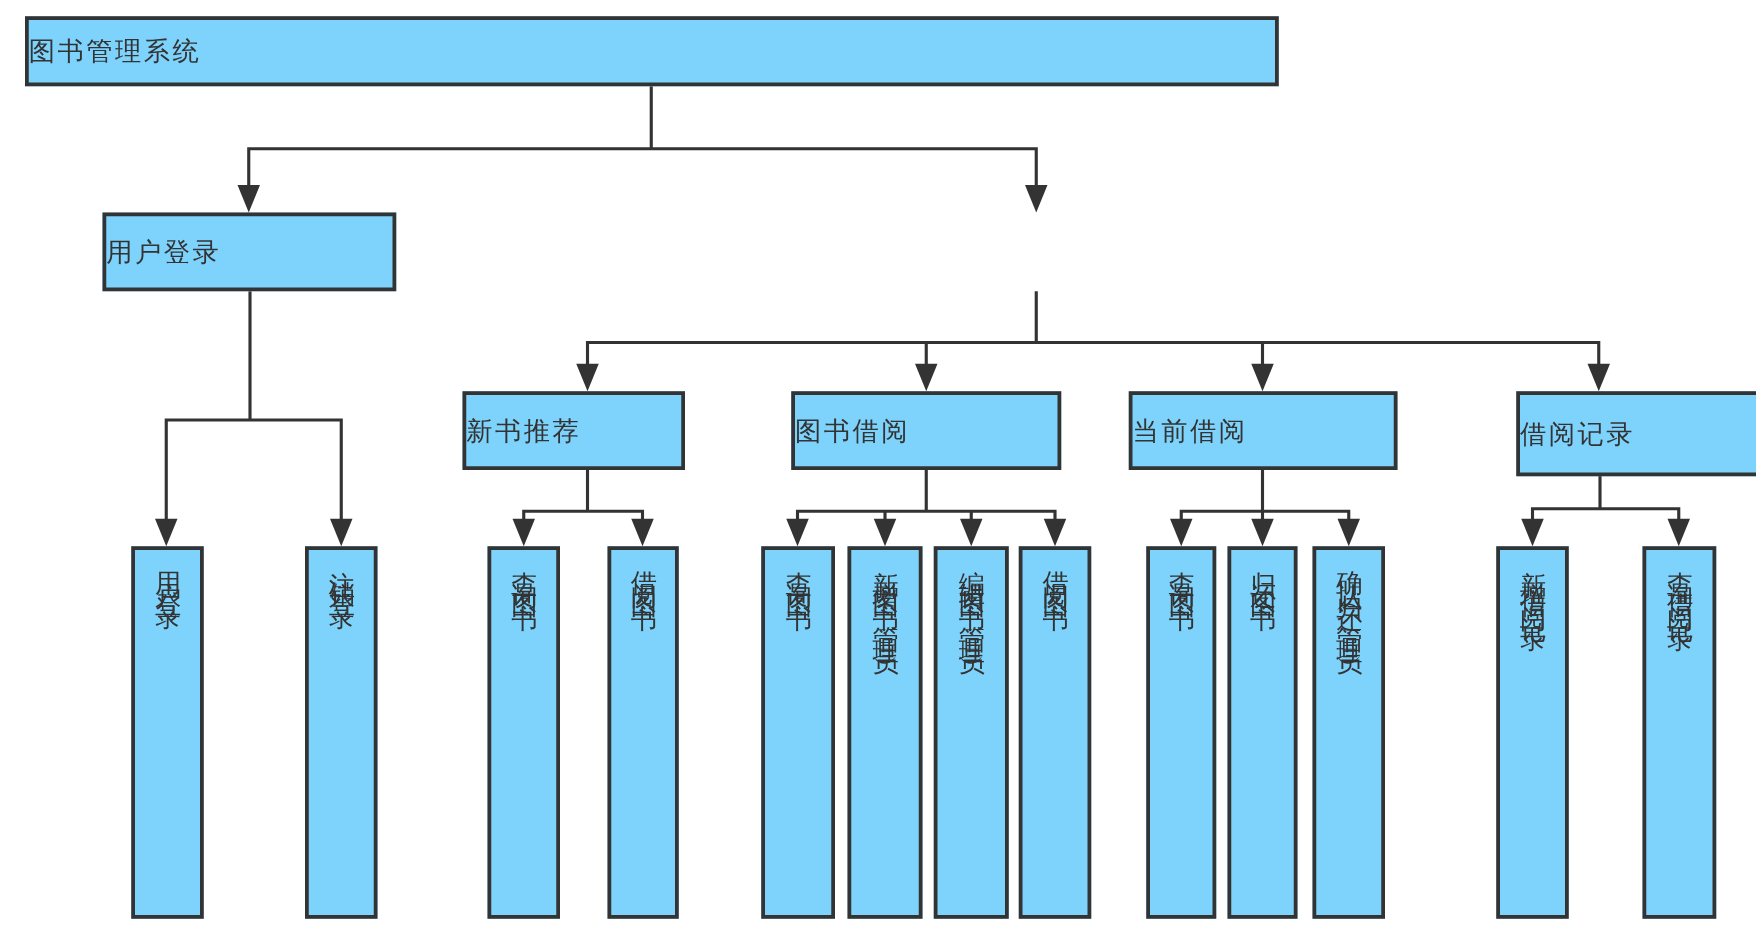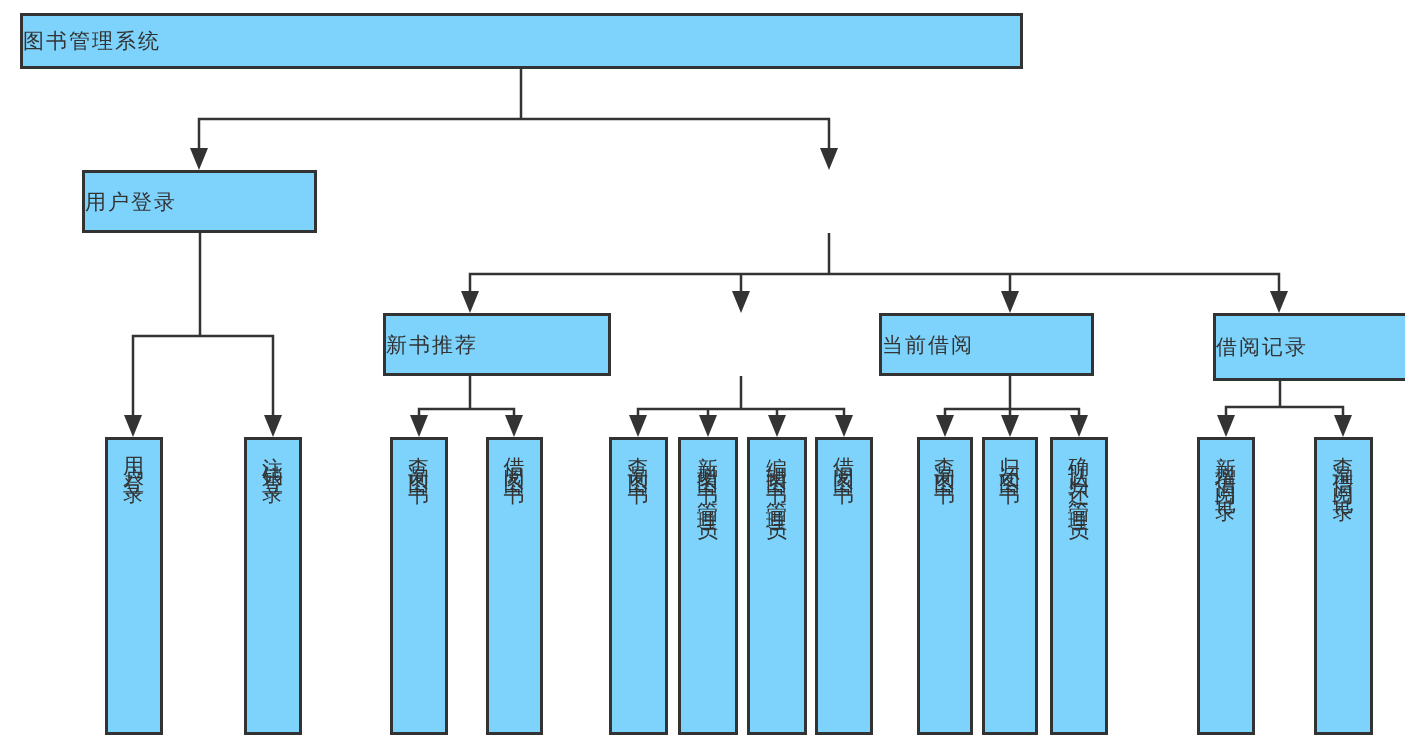--- a/index.html
+++ b/index.html
@@ -105,24 +105,27 @@
   </svg>
 
   <div class="box h" style="left:20px;top:13px;width:1003px;height:56px">
     <span>图书管理系统</span>
   </div>
 
   <div class="box h" style="left:82px;top:170px;width:235px;height:63px">
     <span>用户登录</span>
   </div>
 
-  <div class="box h" style="left:383px;top:313px;width:228px;height:63px">
+  <div class="box h" style="left:370px;top:313px;width:178px;height:63px">
     <span>新书推荐</span>
   </div>
-  <div class="box h" style="left:879px;top:313px;width:215px;height:63px">
+  <div class="box h" style="left:633px;top:313px;width:216px;height:63px">
+    <span>图书借阅</span>
+  </div>
+  <div class="box h" style="left:903px;top:313px;width:215px;height:63px">
     <span>当前借阅</span>
   </div>
   <div class="box h" style="left:1213px;top:313px;width:215px;height:68px">
     <span>借阅记录</span>
   </div>
 
   <div class="box v" style="left:105px;top:437px;width:58px;height:298px">
     <span>用户登录</span>
   </div>
   <div class="box v" style="left:244px;top:437px;width:58px;height:298px">

